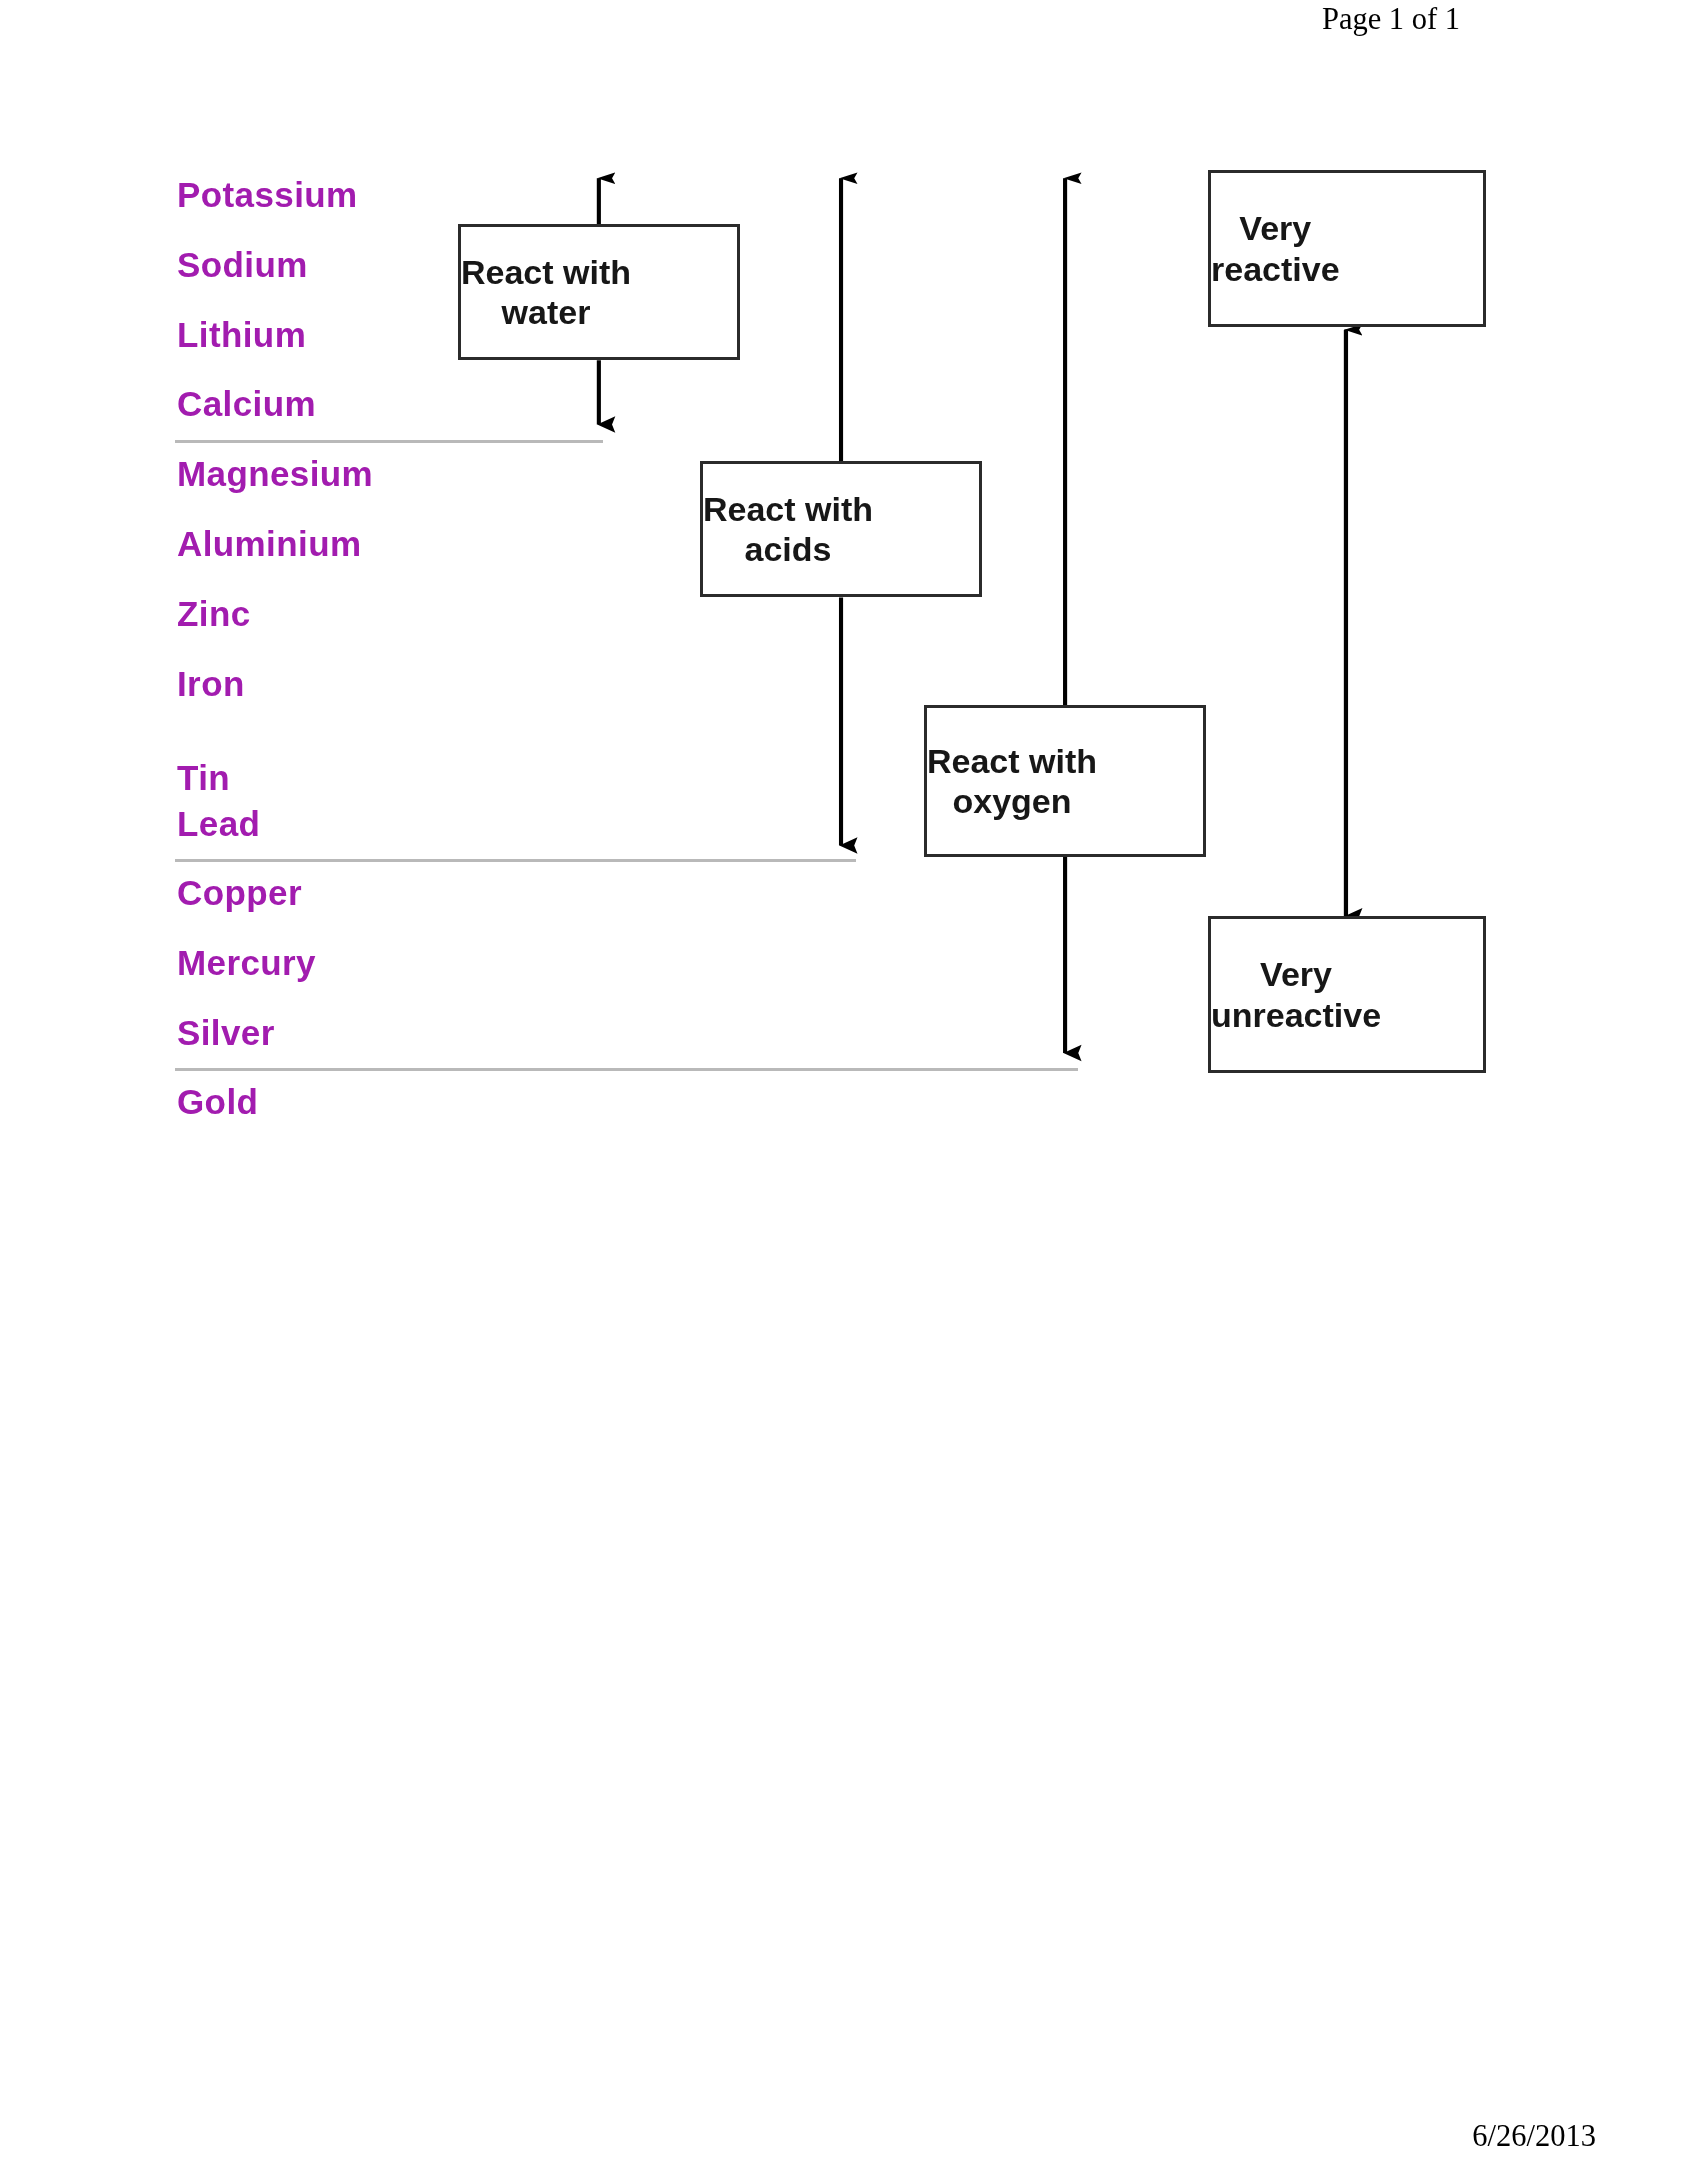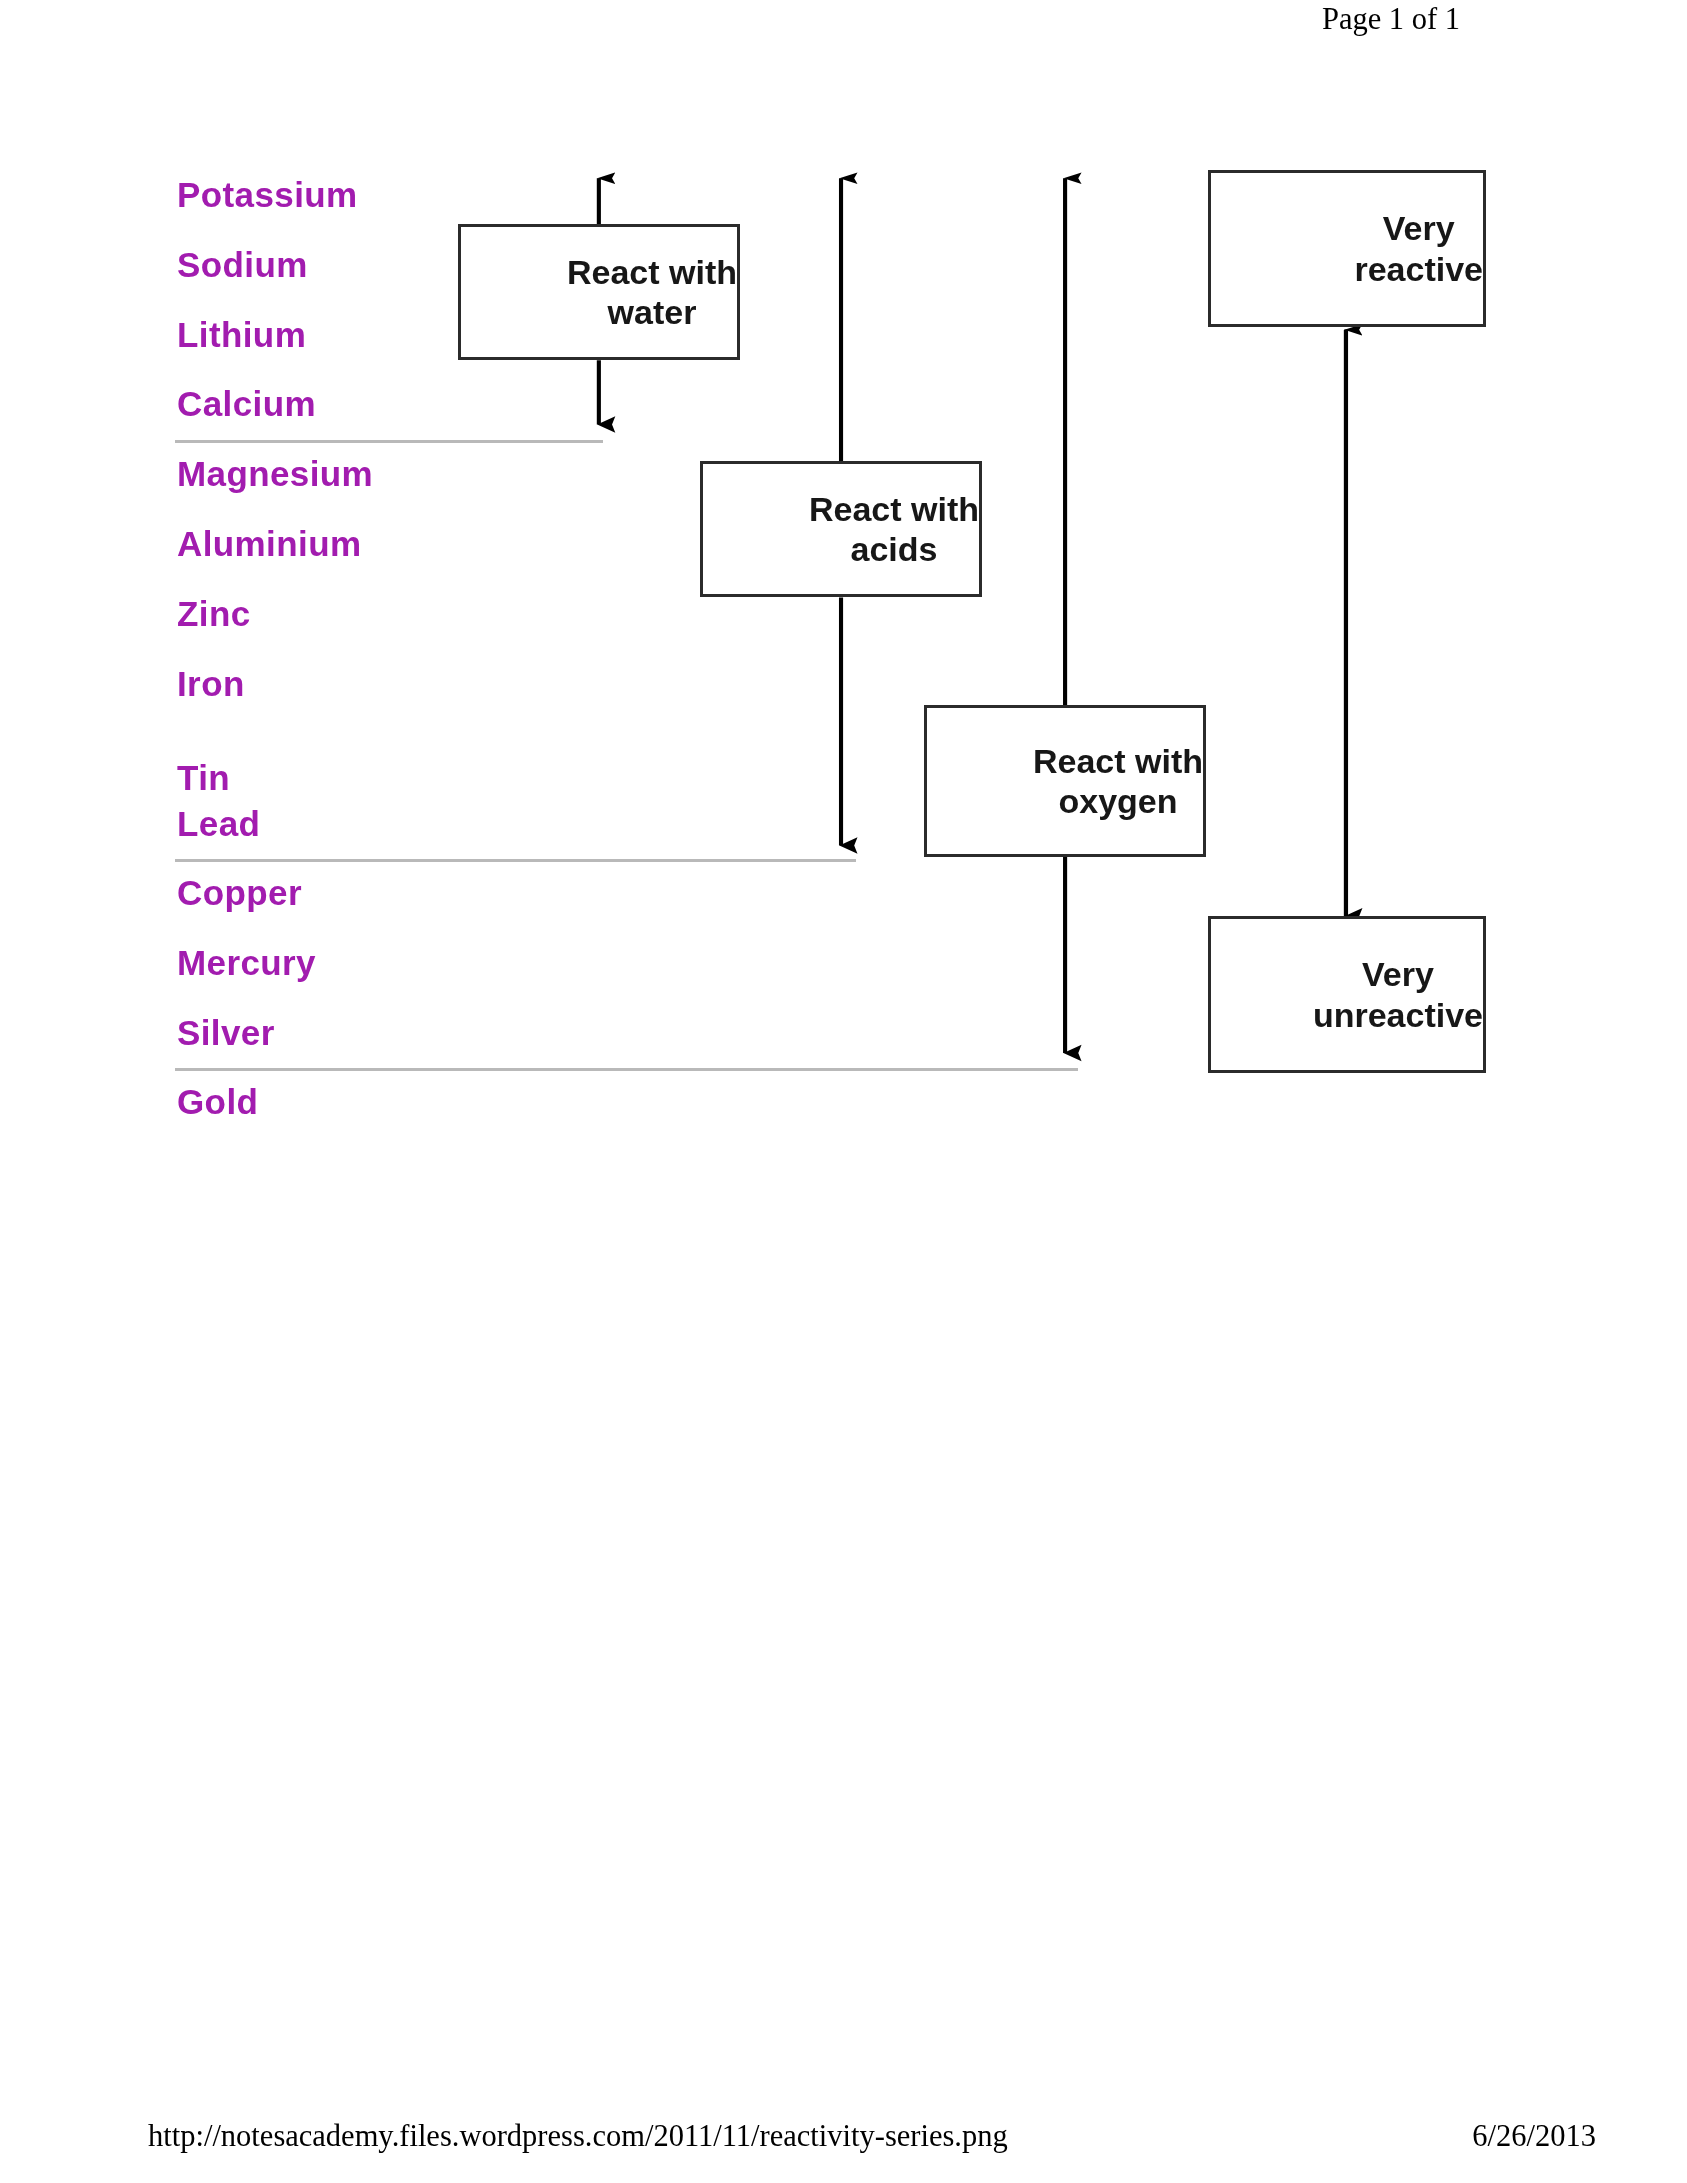--- a/index.html
+++ b/index.html
@@ -90,21 +90,21 @@
   }
 
   
   .labelbox {
     position: absolute;
     box-sizing: border-box;
     border: 3.3px solid #2b2b2b;
     background: #ffffff;
     display: flex;
     align-items: center;
-    justify-content: flex-end;
+    justify-content: flex-start;
     text-align: center;
     font-family: "Liberation Sans", sans-serif;
     font-weight: bold;
     font-size: 34px;
     line-height: 1.18;
     color: #171717;
     z-index: 5;
   }
 
   
@@ -210,18 +210,17 @@
 
       <g>
         <line x1="1634" y1="1112" x2="1634" y2="400" stroke="#000000" stroke-width="5" marker-end="url(#ah-up)"></line>
         <line x1="1634" y1="400" x2="1634" y2="1112" stroke="#000000" stroke-width="5" marker-end="url(#ah-down)"></line>
       </g>
     </svg>
 
   </div>
 
   <div class="print-footer">
-    <span class="ftr-left">http://notesacademy.files.wordpress.com/2011/11/reactivity-series.png</span>
     <span class="ftr-right">6/26/2013</span>
   </div>
 
 </div>
 
 
 </body></html>

